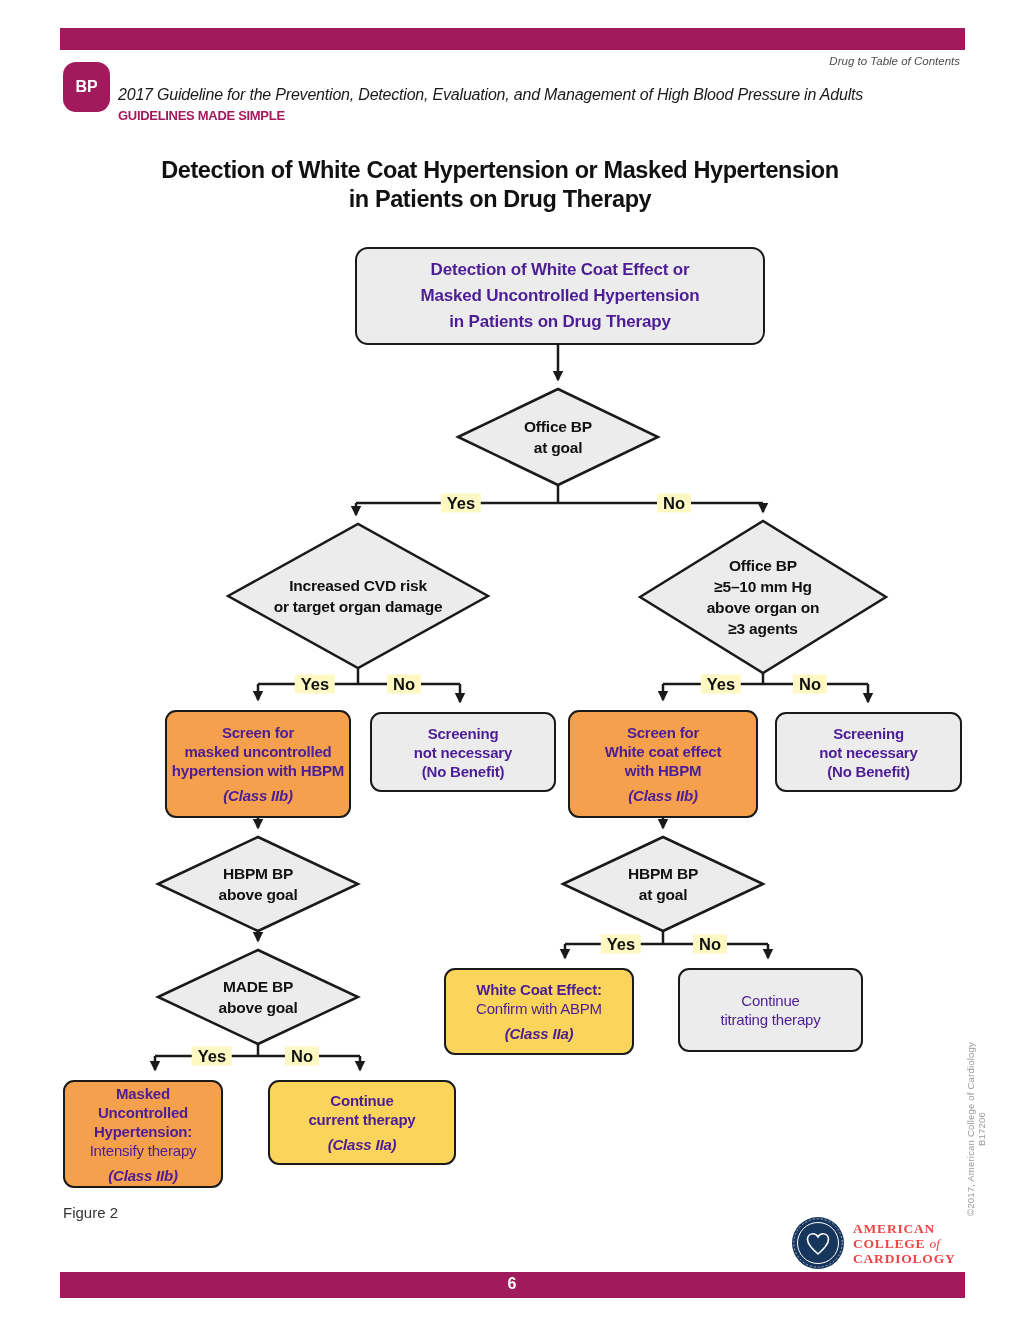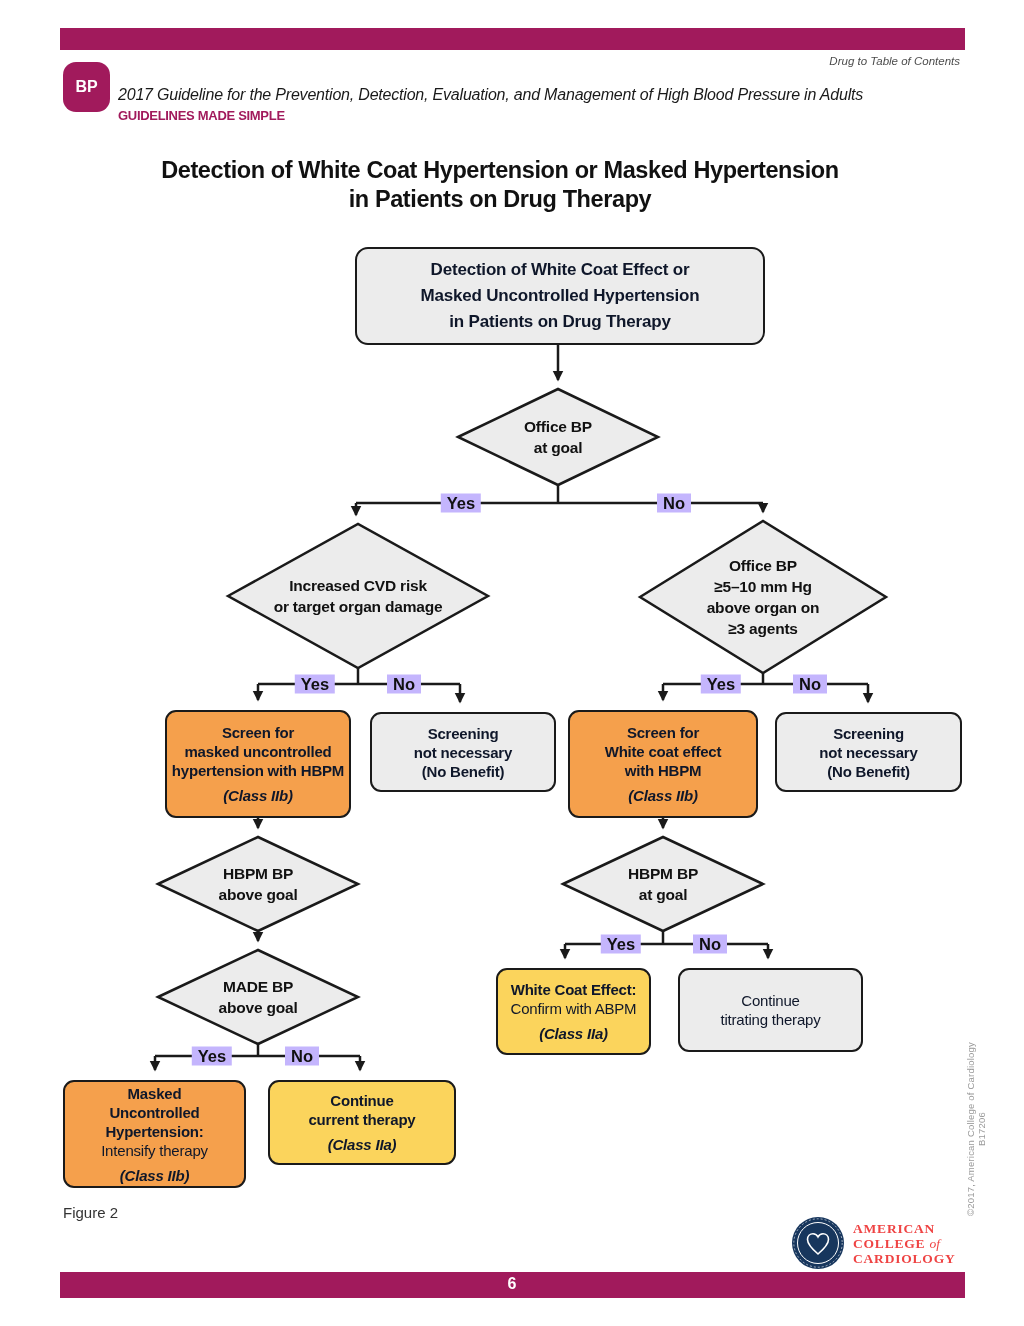--- a/index.html
+++ b/index.html
@@ -23,33 +23,33 @@
   .fig-title { position:absolute; left:0; top:156px; width:1000px; text-align:center;
                font-weight:bold; font-size:23.5px; line-height:29px; color:#111;
                letter-spacing:-0.4px; }
 
   
   #wires { position:absolute; left:0; top:0; width:1024px; height:1326px; z-index:1; }
 
   
   .node { position:absolute; z-index:2; border:2.5px solid #1a1a1a; border-radius:11px;
           display:flex; flex-direction:column; align-items:center; justify-content:center;
-          text-align:center; font-weight:bold; font-size:15px; line-height:19px; color:#0f172a;
+          text-align:center; font-weight:bold; font-size:15px; line-height:19px; color:#4c1d95;
           letter-spacing:-0.2px; }
   .gray   { background:#ECECEC; }
   .orange { background:#F5A04C; }
   .yellow { background:#FBD45C; }
   .top-node { font-size:17px; line-height:26px; border-radius:13px; }
   .cls { font-style:italic; margin-top:6px; }
   .reg { font-weight:normal; }
 
   .diamond-label { position:absolute; z-index:2; transform:translate(-50%,-50%);
                    text-align:center; font-weight:bold; font-size:15.5px; line-height:21px;
                    color:#111; letter-spacing:-0.2px; white-space:nowrap; }
-  .branch-label { position:absolute; z-index:3; transform:translate(-50%,-50%); background:#c4b5fd;
+  .branch-label { position:absolute; z-index:3; transform:translate(-50%,-50%); background:#fef9c3;
                   padding:0 6px; font-weight:bold; font-size:16.5px; color:#111; }
 
   
   .figure-caption { position:absolute; left:63px; top:1204px; font-size:15px; color:#333; }
   .acc-logo { position:absolute; left:791px; top:1216px; display:flex; align-items:center; z-index:2; }
   .acc-text { margin-left:8px; color:#ef4444; font-family:"Liberation Serif", serif;
               font-size:13.5px; line-height:15px; letter-spacing:0.8px; font-weight:bold; }
   .acc-of { font-style:italic; text-transform:none; letter-spacing:0; font-weight:normal; }
   .vcopy { position:absolute; left:880px; top:1118px; width:192px; text-align:center;
            transform:rotate(-90deg); color:#9a9a9a; font-size:9.5px; letter-spacing:0.2px; }
@@ -175,32 +175,32 @@
     <div>White coat effect</div>
     <div>with HBPM</div>
     <div class="cls">(Class IIb)</div>
   </div>
   <div class="node gray" style="left:775px; top:712px; width:187px; height:80px;">
     <div>Screening</div>
     <div>not necessary</div>
     <div>(No Benefit)</div>
   </div>
 
-  <div class="node orange" style="left:63px; top:1080px; width:183px; height:108px;">
+  <div class="node orange" style="left:63px; top:1080px; width:160px; height:108px;">
     <div>Masked</div>
     <div>Uncontrolled Hypertension:</div>
     <div class="reg">Intensify therapy</div>
     <div class="cls">(Class IIb)</div>
   </div>
   <div class="node yellow" style="left:268px; top:1080px; width:188px; height:85px;">
     <div>Continue</div>
     <div>current therapy</div>
     <div class="cls">(Class IIa)</div>
   </div>
-  <div class="node yellow" style="left:496px; top:968px; width:155px; height:87px;align-items:center;">
+  <div class="node yellow" style="left:444px; top:968px; width:190px; height:87px;align-items:center;">
     <div>White Coat Effect:</div>
     <div class="reg">Confirm with ABPM</div>
     <div class="cls">(Class IIa)</div>
   </div>
   <div class="node gray" style="left:678px; top:968px; width:185px; height:84px;">
     <div class="reg">Continue</div>
     <div class="reg">titrating therapy</div>
   </div>
 
   <div class="figure-caption">Figure 2</div>

